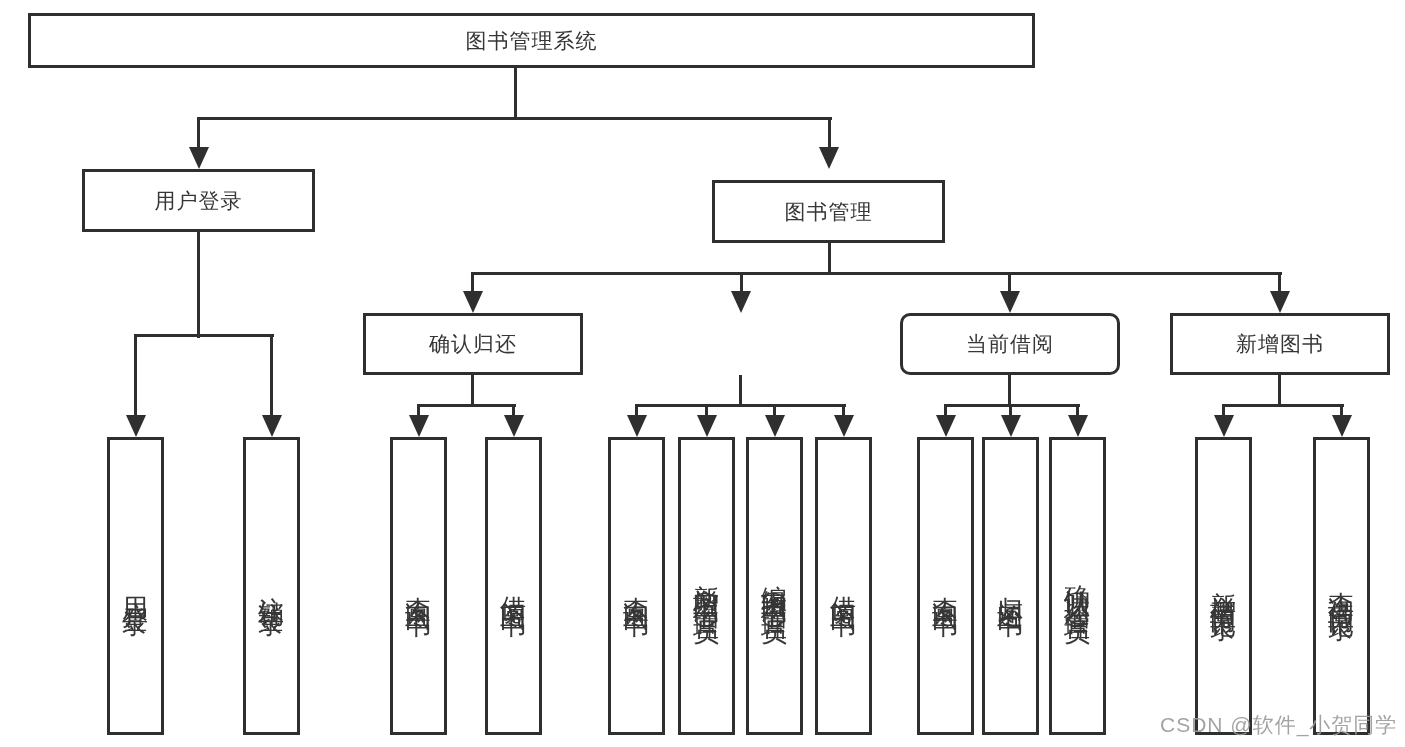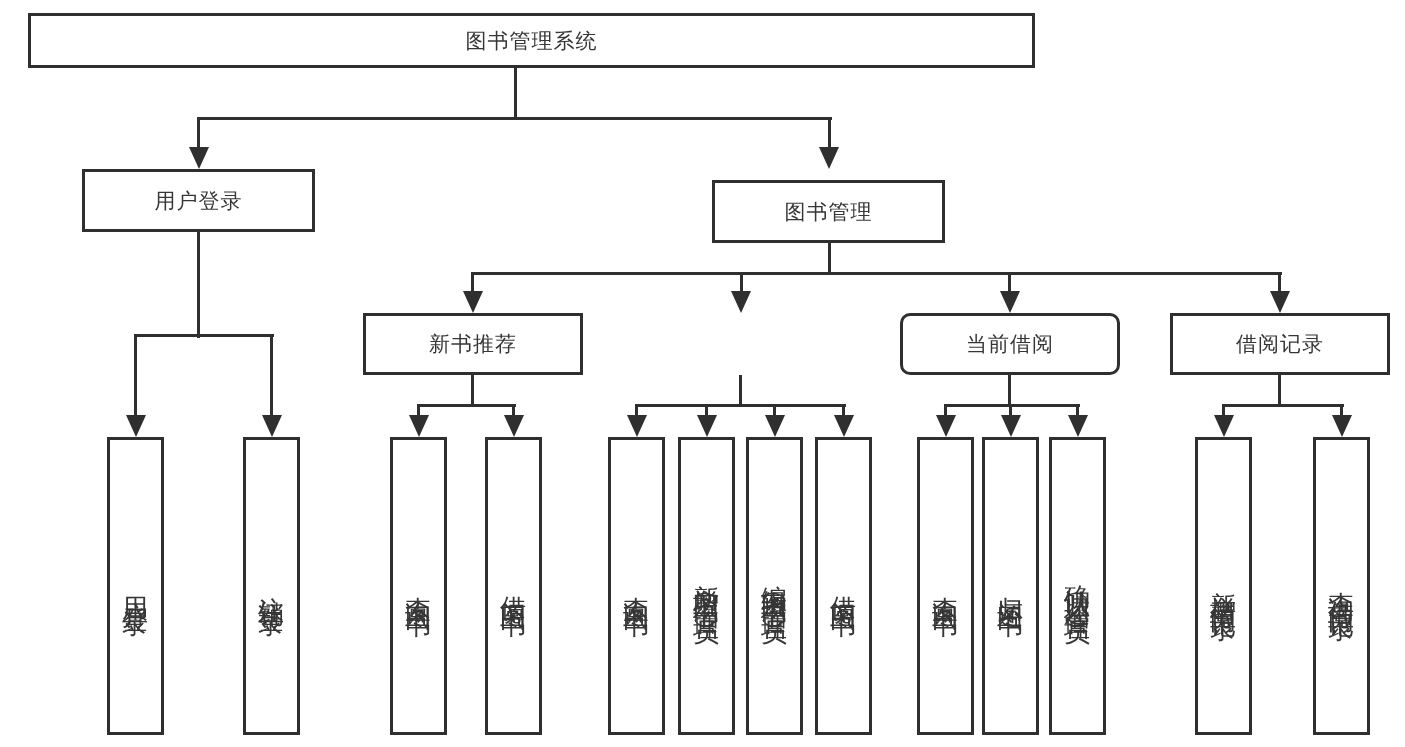--- a/index.html
+++ b/index.html
@@ -39,27 +39,27 @@
   </div>
 
   <div class="box" style="left:82px;top:169px;width:233px;height:63px;">
     <span>用户登录</span>
   </div>
   <div class="box" style="left:712px;top:169px;width:233px;height:63px;margin-top:11px;">
     <span>图书管理</span>
   </div>
 
   <div class="box" style="left:363px;top:313px;width:220px;height:62px;">
-    <span>新书推荐</span>
+    <span>确认归还</span>
   </div>
   <div class="box" style="left:900px;top:313px;width:220px;height:62px;border-radius:10px;">
     <span>当前借阅</span>
   </div>
   <div class="box" style="left:1170px;top:313px;width:220px;height:62px;">
-    <span>借阅记录</span>
+    <span>新增图书</span>
   </div>
 
   <div class="box leaf" style="left:107px;top:437px;width:57px;height:298px;">
     <span>用户登录</span>
   </div>
   <div class="box leaf" style="left:243px;top:437px;width:57px;height:298px;">
     <span>注销登录</span>
   </div>
 
   <div class="box leaf" style="left:390px;top:437px;width:57px;height:298px;">
@@ -151,14 +151,15 @@
   <div class="vline" style="left:1076px;top:405px;width:3px;height:12px;"></div>
   <div class="arrow" style="left:1068px;top:415px;"></div>
 
   <div class="vline" style="left:1278px;top:375px;width:3px;height:32px;"></div>
   <div class="hline" style="left:1222px;top:404px;width:122px;height:3px;"></div>
   <div class="vline" style="left:1222px;top:405px;width:3px;height:12px;"></div>
   <div class="arrow" style="left:1214px;top:415px;"></div>
   <div class="vline" style="left:1340px;top:405px;width:3px;height:12px;"></div>
   <div class="arrow" style="left:1332px;top:415px;"></div>
 
+  <div class="watermark">CSDN @软件_小贺同学</div>
 
 </div>
 
 </body></html>

